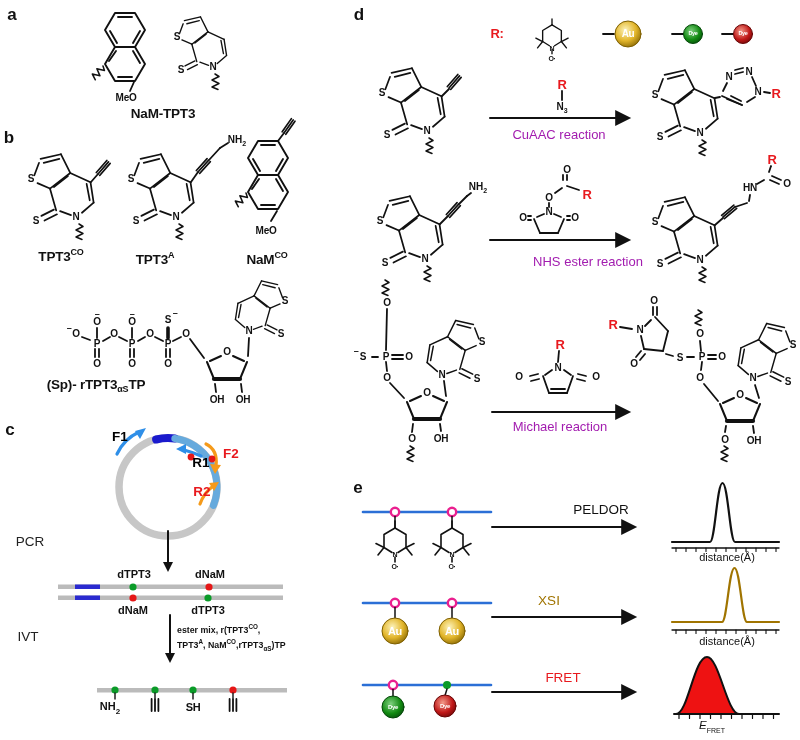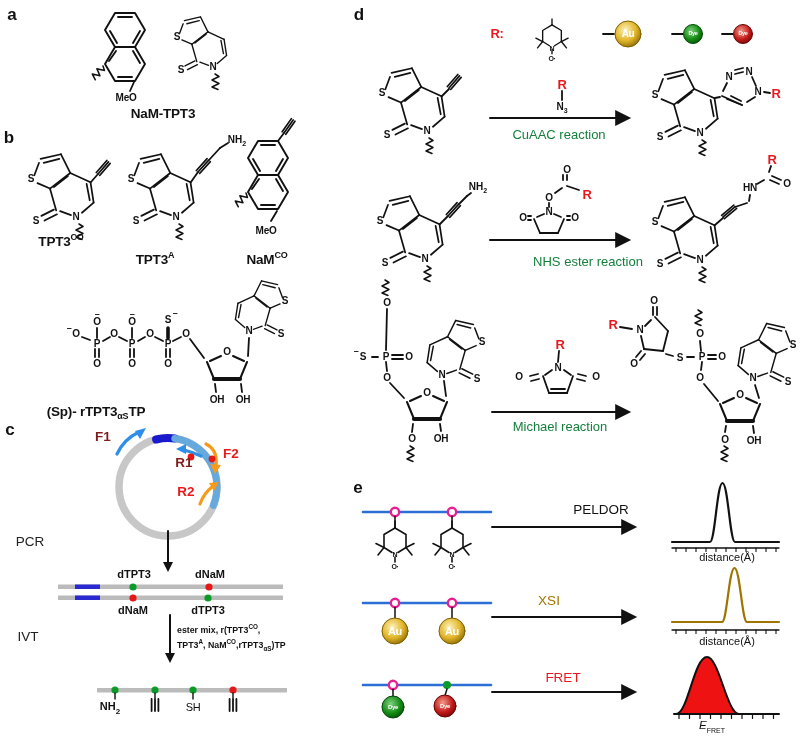--- a/index.html
+++ b/index.html
@@ -9,26 +9,26 @@
   #overlay{position:absolute;left:0;top:0;width:800px;height:740px;}
   .lbl{position:absolute;transform:translate(-50%,-50%);white-space:nowrap;color:#111;
        font-family:"Liberation Sans",sans-serif;line-height:1;}
   .al{position:absolute;transform:translate(-50%,-50%);white-space:nowrap;color:#111;
       font:600 10px "Liberation Sans",sans-serif;letter-spacing:-0.3px;line-height:1;}
   .panel-letter{font-size:17px;font-weight:700;}
   .cap{font-size:13.5px;font-weight:700;letter-spacing:-0.2px;}
   .cap sup{font-size:9px;position:relative;top:-1px;font-weight:700;}
   .cap sub{font-size:9px;font-weight:700;}
   .primer{font-size:13.5px;font-weight:600;}
-  .green{color:#7f1d1d;} .red{color:#e8191e;} .gold{color:#a07400;}
+  .green{color:#000000;margin-left:17px;} .red{color:#e8191e;} .gold{color:#a07400;}
   .step{font-size:13.5px;font-weight:400;color:#222;}
   .dup{font-size:11px;font-weight:700;}
   .mix{font-size:8.8px;font-weight:700;transform:none;line-height:1.45;}
   .mix sup{font-size:6.3px;} .mix sub{font-size:6.3px;}
-  .rxn{font-size:13px;font-weight:400;color:#15803d;}
+  .rxn{font-size:13px;font-weight:400;color:#a21caf;}
   .method{font-size:13.5px;font-weight:400;}
   .axis{font-size:11px;font-weight:400;}
   .efret{font-size:11.5px;} .efret .e{font-style:italic;} .efret sub{font-size:7px;} 
   .nh2{font:600 10px "Liberation Sans",sans-serif;} .nh2 sub{font-size:7px;}
   .nh2big{font:700 11px "Liberation Sans",sans-serif;} .nh2big sub{font-size:8px;}
 </style>
 </head>
 <body>
 
 <div id="fig">
@@ -379,29 +379,29 @@
 
 <div id="overlay">
 
   <span class="lbl panel-letter" style="left:12px;top:14px">a</span>
   <span class="lbl panel-letter" style="left:9px;top:137px">b</span>
   <span class="lbl panel-letter" style="left:10px;top:429px">c</span>
   <span class="lbl panel-letter" style="left:359px;top:14px">d</span>
   <span class="lbl panel-letter" style="left:358px;top:487px">e</span>
 
   <span class="lbl cap" style="left:163px;top:114px">NaM-TPT3</span>
-  <span class="lbl cap" style="left:61px;top:241px"><span>TPT3</span><sup>CO</sup></span>
+  <span class="lbl cap" style="left:61px;top:256px"><span>TPT3</span><sup>CO</sup></span>
   <span class="lbl cap" style="left:155px;top:259px"><span>TPT3</span><sup>A</sup></span>
   <span class="lbl cap" style="left:267px;top:259px"><span>NaM</span><sup>CO</sup></span>
-  <span class="lbl cap" style="left:96px;top:413px"><span>(Sp)- rTPT3</span><sub>αS</sub><span>TP</span></span>
+  <span class="lbl cap" style="left:96px;top:386px"><span>(Sp)- rTPT3</span><sub>αS</sub><span>TP</span></span>
 
   <span class="lbl primer green" style="left:103px;top:437px">F1</span>
   <span class="lbl primer green" style="left:184px;top:463px">R1</span>
   <span class="lbl primer red" style="left:231px;top:454px">F2</span>
-  <span class="lbl primer red" style="left:186px;top:492px">R2</span>
+  <span class="lbl primer red" style="left:202px;top:492px">R2</span>
   <span class="lbl step" style="left:30px;top:542px">PCR</span>
   <span class="lbl step" style="left:28px;top:637px">IVT</span>
   <span class="lbl dup" style="left:134px;top:574px">dTPT3</span>
   <span class="lbl dup" style="left:210px;top:574px">dNaM</span>
   <span class="lbl dup" style="left:133px;top:610px">dNaM</span>
   <span class="lbl dup" style="left:208px;top:610px">dTPT3</span>
   <div class="lbl mix" style="left:177px;top:622px;transform:none">
     <div><span>ester mix, r(TPT3</span><sup>CO</sup><span>,</span></div>
     <div><span>TPT3</span><sup>A</sup><span>, NaM</span><sup>CO</sup><span>,rTPT3</span><sub>αS</sub><span>)TP</span></div>
   </div>
@@ -510,21 +510,21 @@
         <span class="al" style="left: 702px; top: 357px;">P</span>
         <span class="al" style="left: 722px; top: 357px;">O</span>
         <span class="al" style="left: 700px; top: 334px;">O</span>
         <span class="al" style="left: 700px; top: 378px;">O</span>
         <span class="al" style="left: 740px; top: 395px;">O</span>
         <span class="al" style="left: 754px; top: 441px;">OH</span>
         <span class="al" style="left: 725px; top: 440px;">O</span>
         <span class="al" style="left: 793px; top: 345px;">S</span>
         <span class="al" style="left: 753px; top: 378px;">N</span>
         <span class="al" style="left: 788px; top: 382px;">S</span>
-        <span class="al" style="left: 193px; top: 707px; font-size: 11px; font-weight: 400;">SH</span>
+        <span class="al" style="left: 193px; top: 707px; font-size: 11px; font-weight: 700;">SH</span>
         <span class="al" style="left: 395px; top: 554px; font-size: 7px;">N</span>
         <span class="al" style="left: 395px; top: 566px; font-size: 7px;">O·</span>
         <span class="al" style="left: 452px; top: 554px; font-size: 7px;">N</span>
         <span class="al" style="left: 452px; top: 566px; font-size: 7px;">O·</span>
         <span class="al" style="left: 628px; top: 34px; font-size: 10px; color: rgb(255, 255, 255); font-weight: 700;">Au</span>
         <span class="al" style="left: 693px; top: 34px; font-size: 5.5px; color: rgb(255, 255, 255); font-weight: 700;">Dye</span>
         <span class="al" style="left: 743px; top: 34px; font-size: 5.5px; color: rgb(255, 255, 255); font-weight: 700;">Dye</span>
         <span class="al" style="left: 395px; top: 631px; font-size: 11px; color: rgb(255, 255, 255); font-weight: 700;">Au</span>
         <span class="al" style="left: 452px; top: 631px; font-size: 11px; color: rgb(255, 255, 255); font-weight: 700;">Au</span>
         <span class="al" style="left: 393px; top: 707px; font-size: 6px; color: rgb(255, 255, 255); font-weight: 700;">Dye</span>

